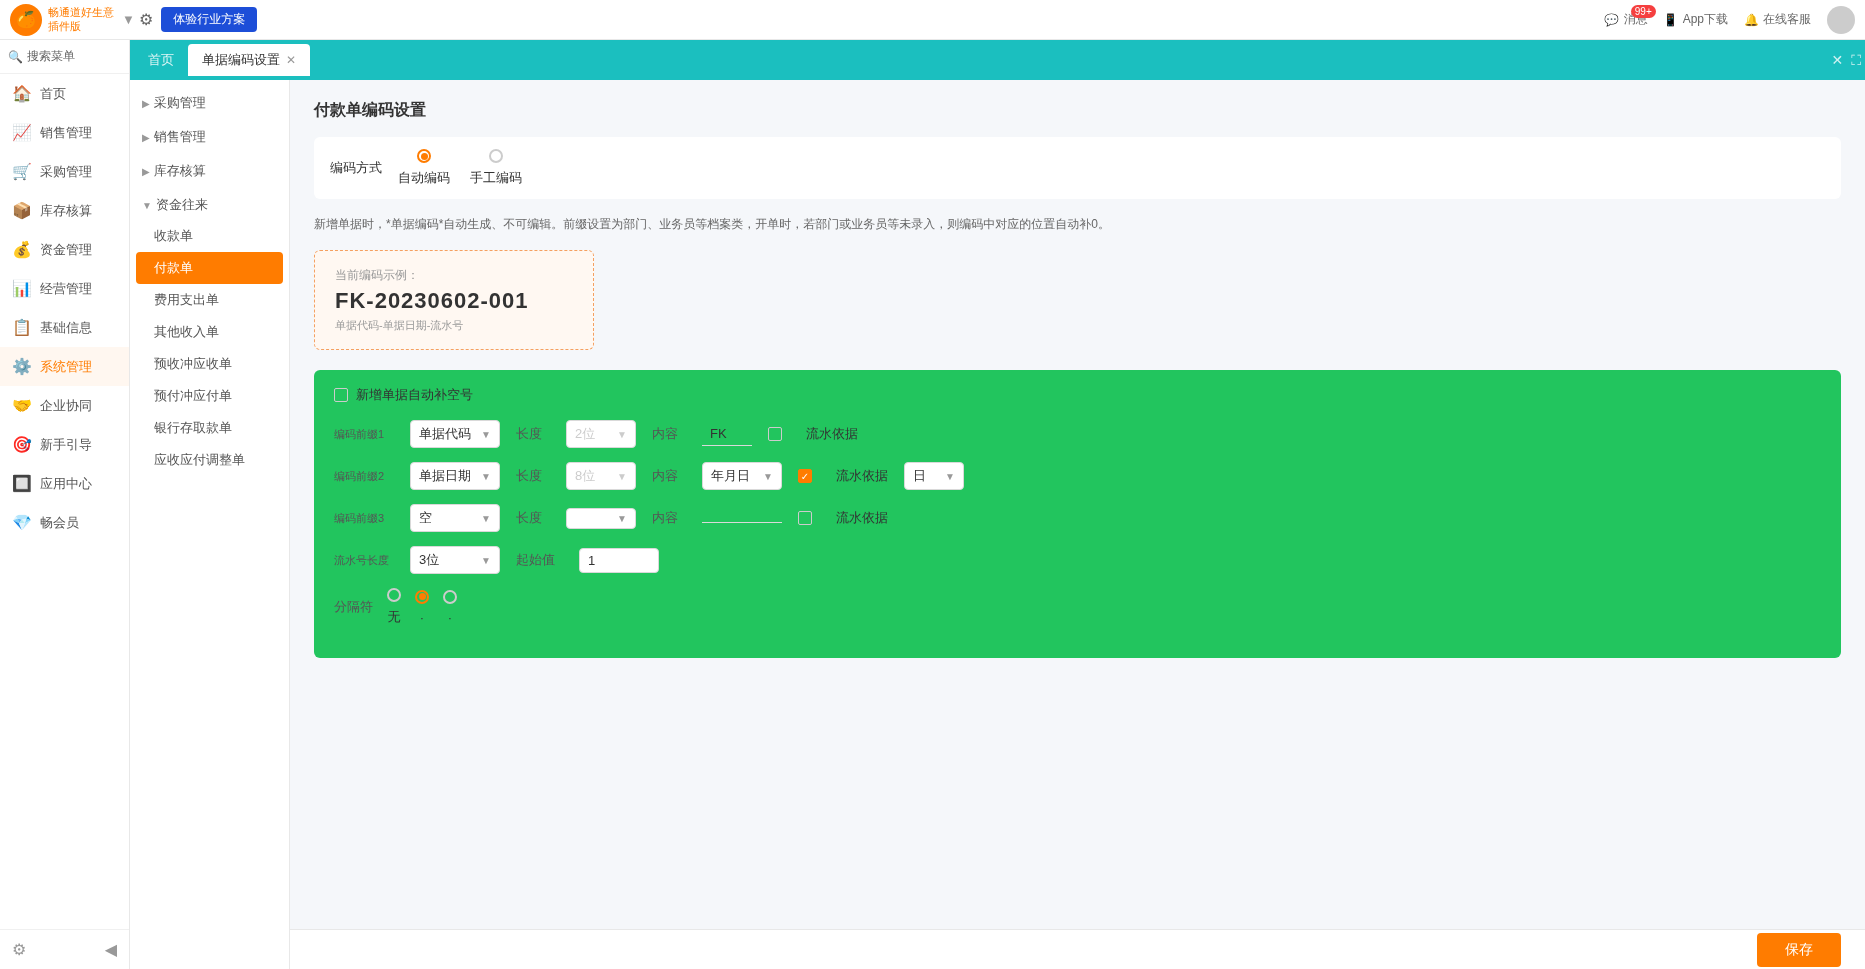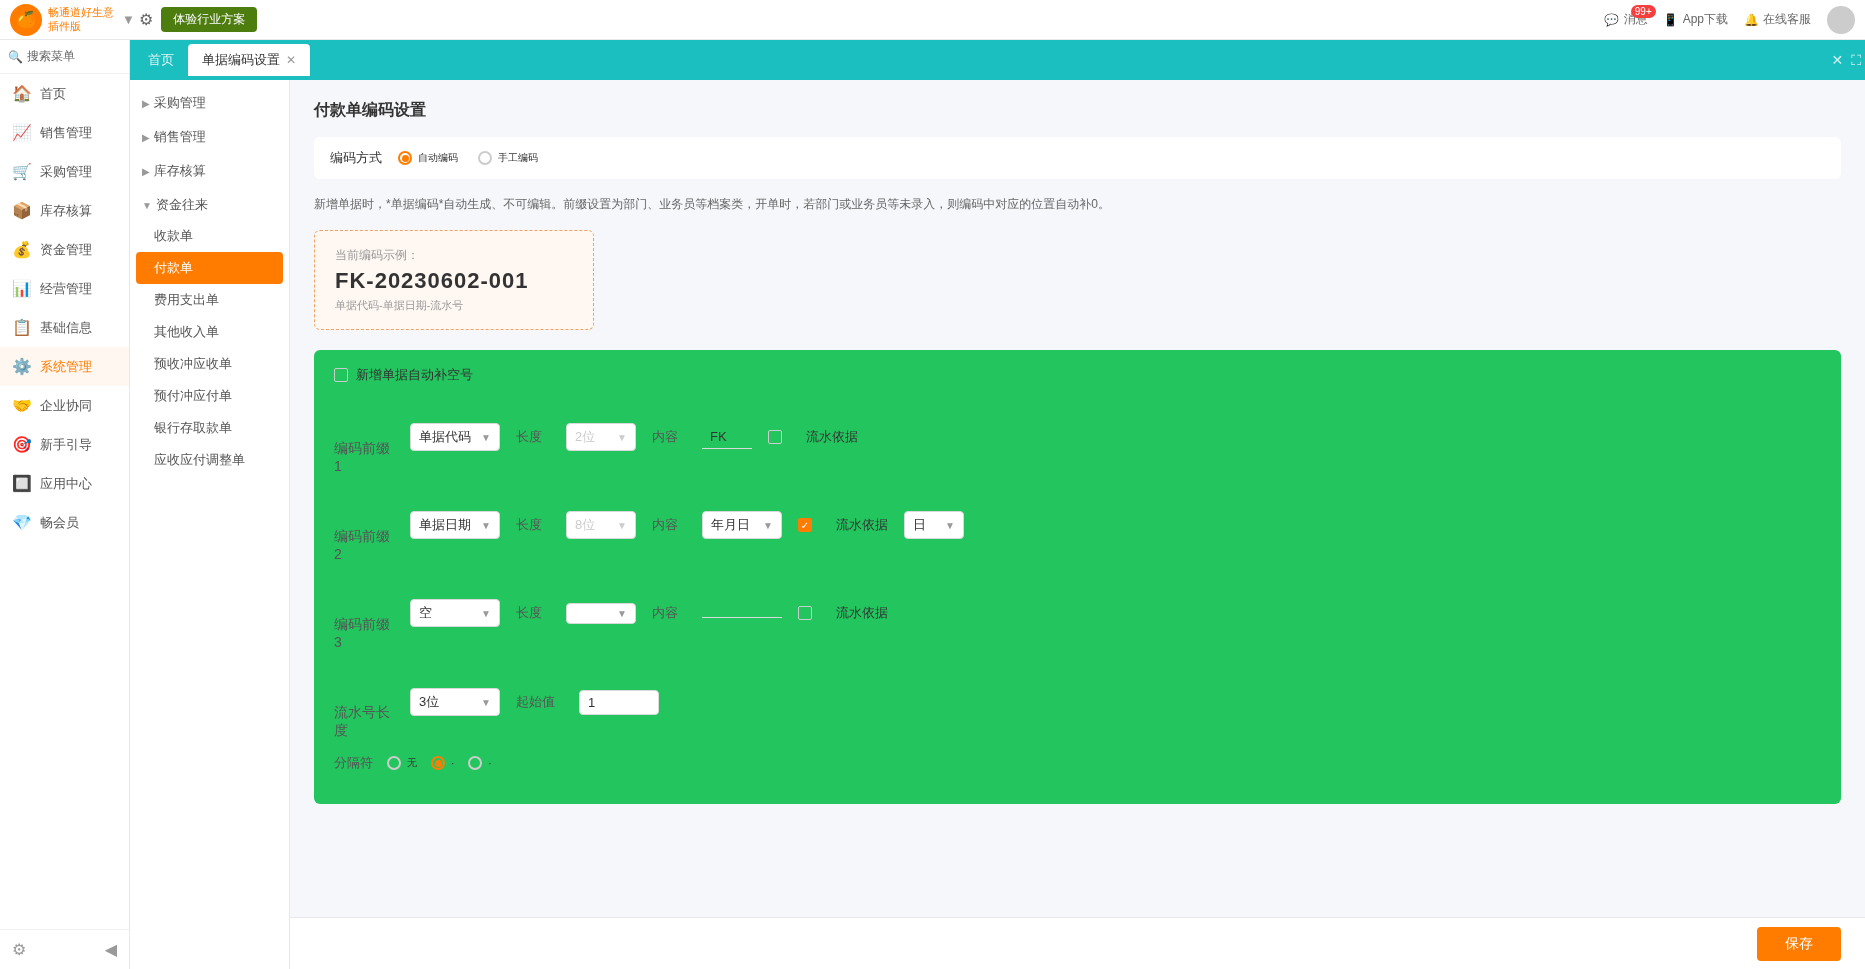--- a/index.html
+++ b/index.html
@@ -15,21 +15,21 @@
       padding: 0 10px;
       justify-content: space-between;
       flex-shrink: 0;
     }
     .top-bar-left { display: flex; align-items: center; gap: 8px; }
     .top-bar-brand { display: flex; align-items: center; gap: 6px; }
     .brand-logo { width: 32px; height: 32px; background: #ff7c00; border-radius: 50%; display: flex; align-items: center; justify-content: center; color: white; font-size: 16px; }
     .brand-text { font-size: 11px; color: #ff7c00; line-height: 1.2; }
     .top-bar-controls { display: flex; align-items: center; gap: 4px; }
     .btn-experience {
-      background: #4d7c0f;
+      background: #1d4ed8;
       color: white;
       border: none;
       border-radius: 4px;
       padding: 4px 12px;
       font-size: 12px;
       cursor: pointer;
     }
     .top-bar-right { display: flex; align-items: center; gap: 16px; font-size: 12px; color: #666; }
     .msg-badge { position: relative; display: inline-flex; align-items: center; gap: 4px; cursor: pointer; }
     .badge { background: #f53f3f; color: white; font-size: 10px; padding: 1px 4px; border-radius: 8px; position: absolute; top: -6px; right: -8px; }
@@ -156,21 +156,21 @@
       background: #fff;
       border-radius: 6px;
       padding: 12px 16px;
       margin-bottom: 16px;
       display: flex;
       align-items: center;
       gap: 16px;
     }
     .encoding-label { font-size: 13px; color: #333; }
     .radio-group { display: flex; align-items: center; gap: 20px; }
-    .radio-item { display: flex; align-items: center; gap: 6px; cursor: pointer; font-size: 10px; }
+    .radio-item { display: flex; align-items: center; gap: 6px; cursor: pointer; font-size: 13px; flex-direction: column; }
     .radio-dot {
       width: 14px; height: 14px; border-radius: 50%;
       border: 2px solid #ccc;
       display: flex; align-items: center; justify-content: center;
     }
     .radio-dot.checked { border-color: #ff7c00; }
     .radio-dot.checked::after {
       content: '';
       width: 7px; height: 7px;
       background: #ff7c00;
@@ -224,21 +224,21 @@
     }
     .checkbox-box.checked { background: #ff7c00; border-color: #ff7c00; color: #fff; font-size: 10px; }
 
     .form-row {
       display: flex;
       align-items: center;
       gap: 16px;
       margin-bottom: 14px;
       flex-wrap: wrap;
     }
-    .form-label { font-size: 14px; color: #555; width: 60px; flex-shrink: 0; margin-top: 40px; }
+    .form-label { font-size: 11px; color: #555; width: 60px; flex-shrink: 0; }
     .form-select {
       display: flex;
       align-items: center;
       border: 1px solid #d9d9d9;
       border-radius: 4px;
       padding: 4px 8px;
       background: #fff;
       cursor: pointer;
       font-size: 13px;
       min-width: 90px;
@@ -269,21 +269,21 @@
       display: flex;
       align-items: center;
       gap: 14px;
       margin-top: 8px;
       margin-bottom: 16px;
     }
     .sep-label { font-size: 13px; color: #555; }
 
     
     .bottom-bar {
-      height: 52px;
+      height: 40px;
       background: #fff;
       border-top: 1px solid #e8e8e8;
       display: flex;
       align-items: center;
       justify-content: flex-end;
       padding: 0 24px;
       flex-shrink: 0;
     }
     .btn-save {
       background: #ff7c00;

